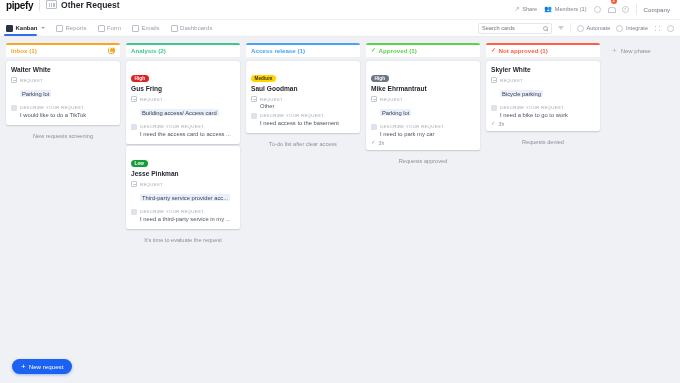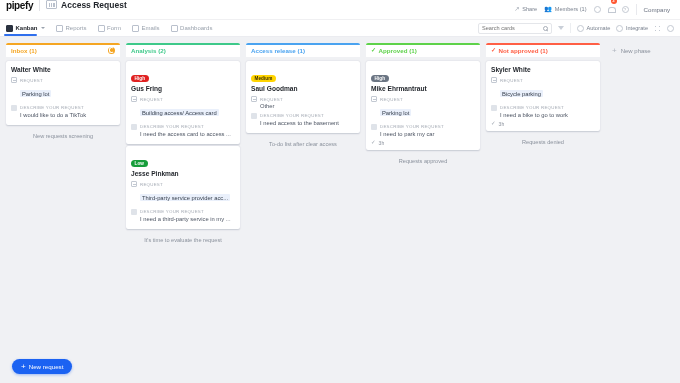--- a/index.html
+++ b/index.html
@@ -226,21 +226,21 @@
 </style>
 </head>
 <body>
 
 <div class="topbar">
   <div class="logo">pipefy</div>
   <div class="topbar-div"></div>
   <div class="board-icon">
       <i></i>
     </div>
-  <div class="board-title">Access Request</div>
+  <div class="board-title">Other Request</div>
 
   <div class="topbar-right">
     <div class="tb-item">
       <span class="g">↗</span>
       <span>Share</span>
     </div>
     <div class="tb-item">
       <span class="g">👥</span>
       <span>Members (1)</span>
     </div>

